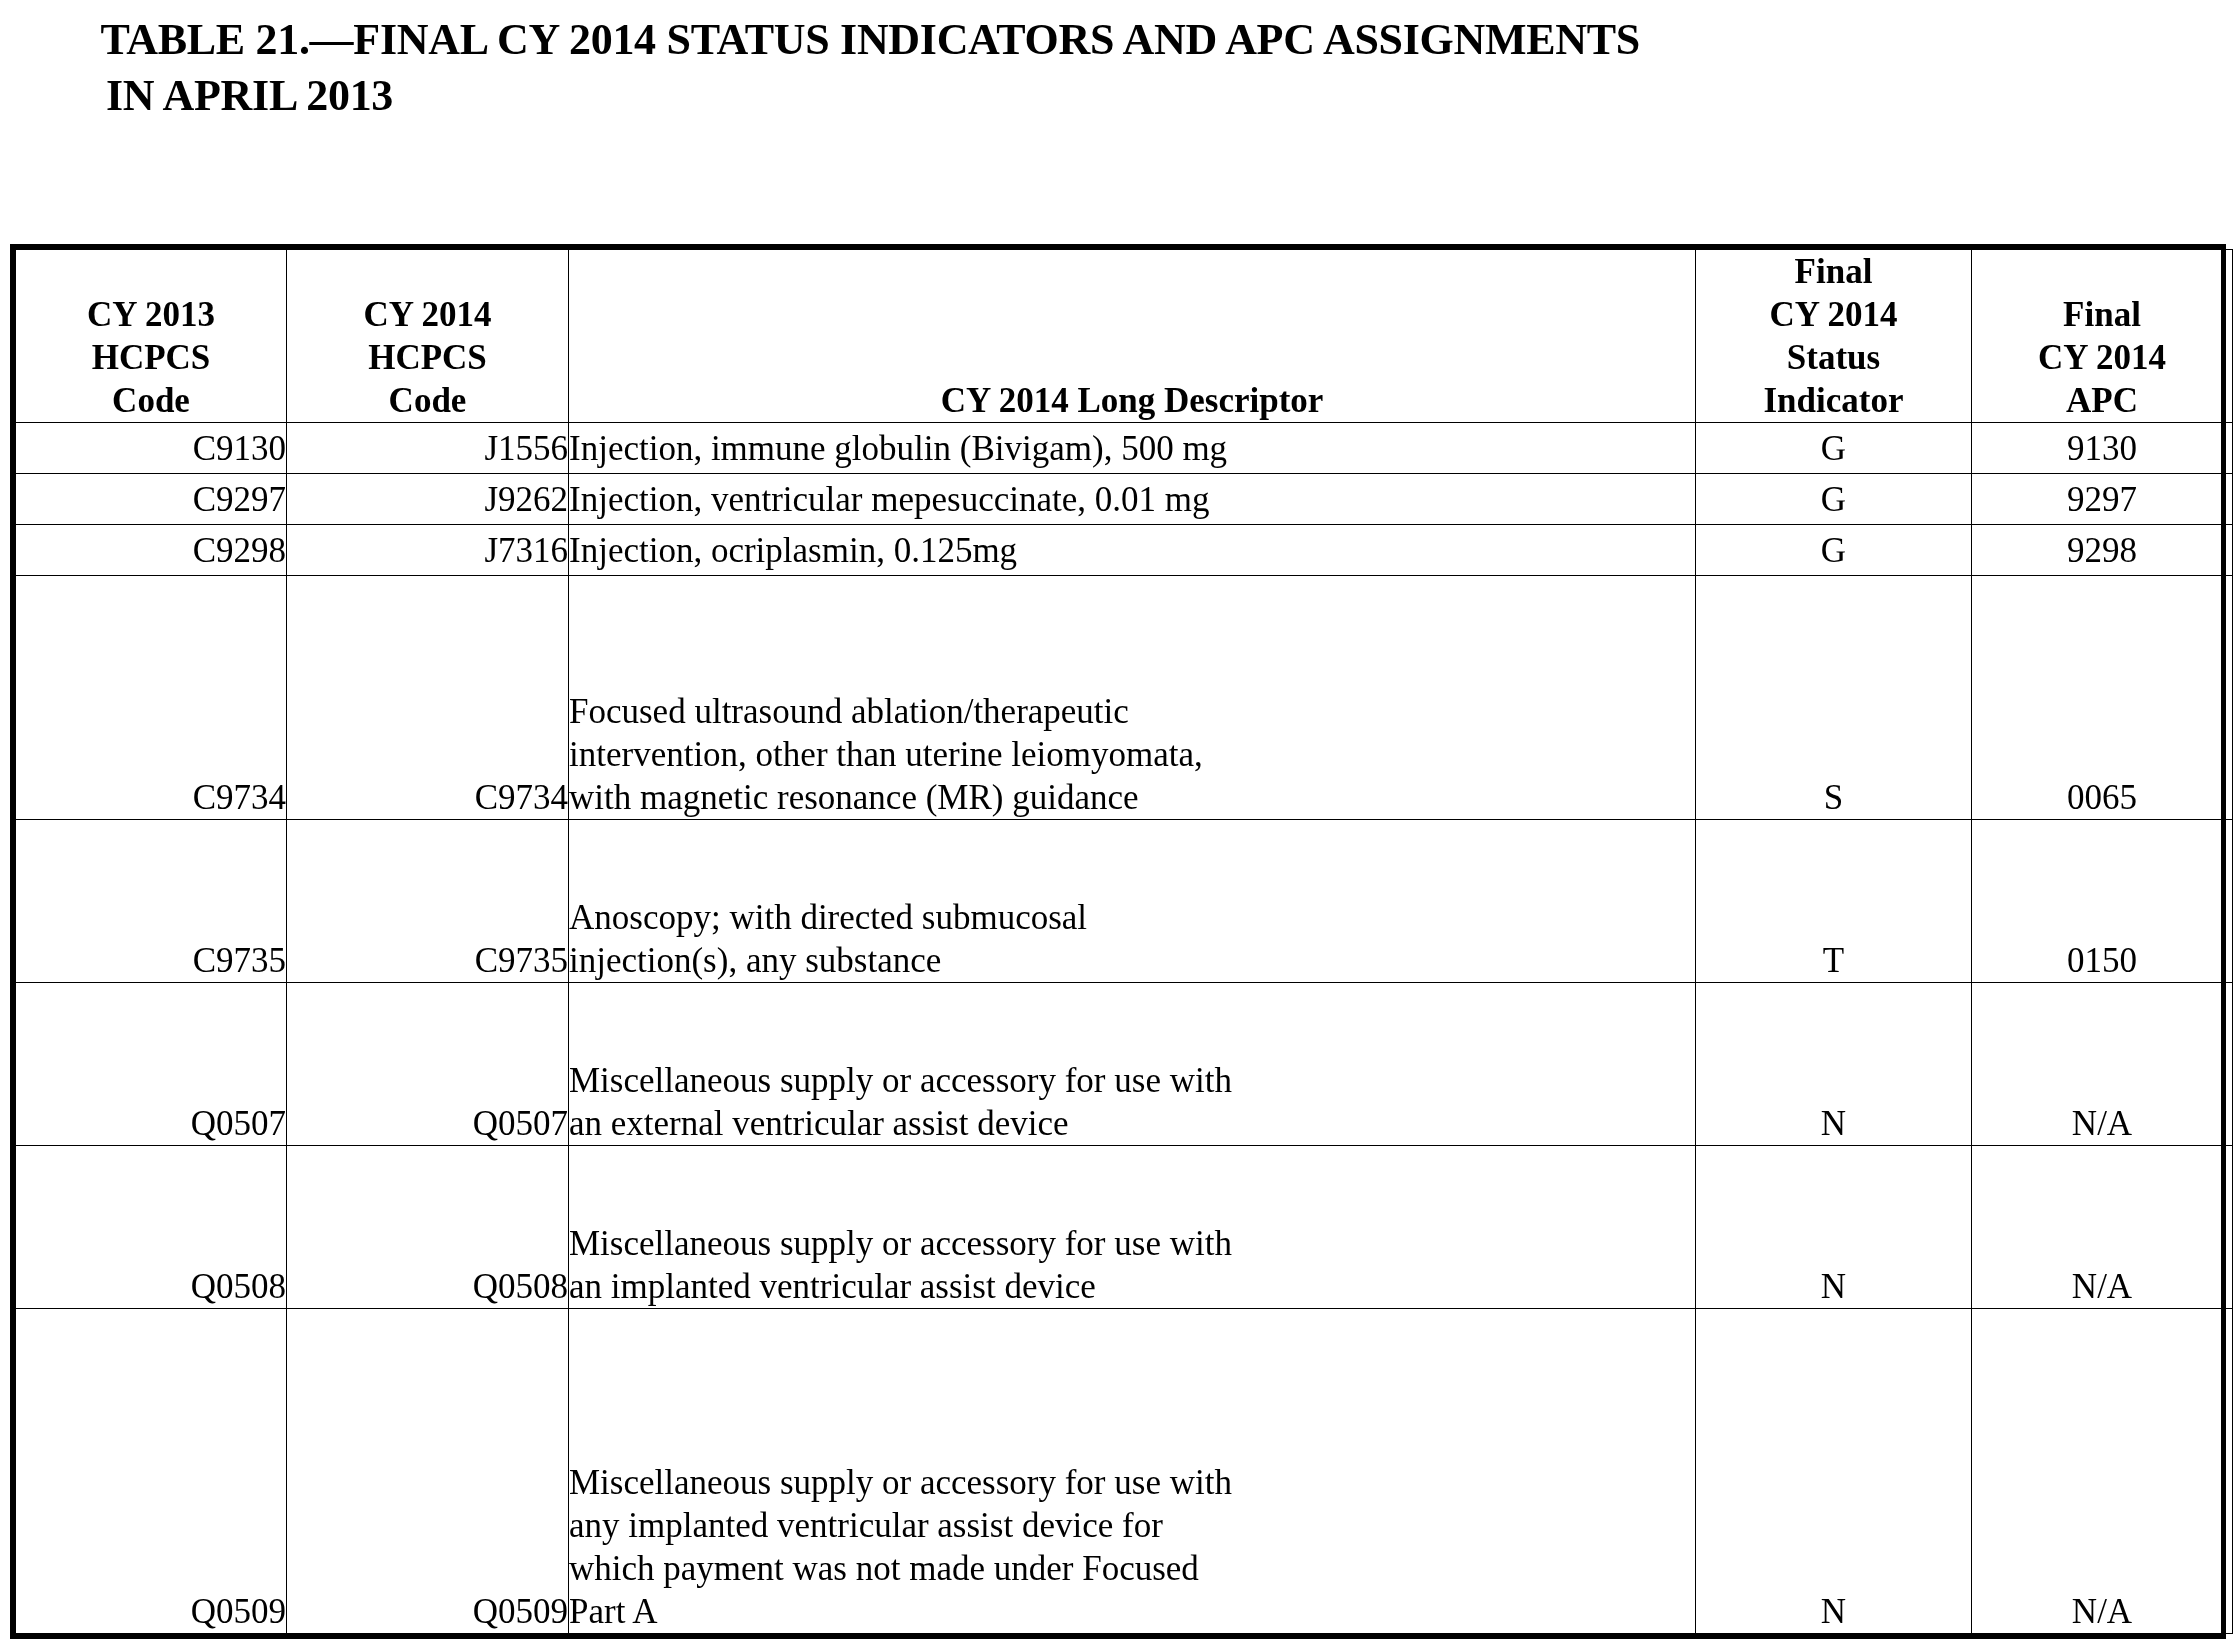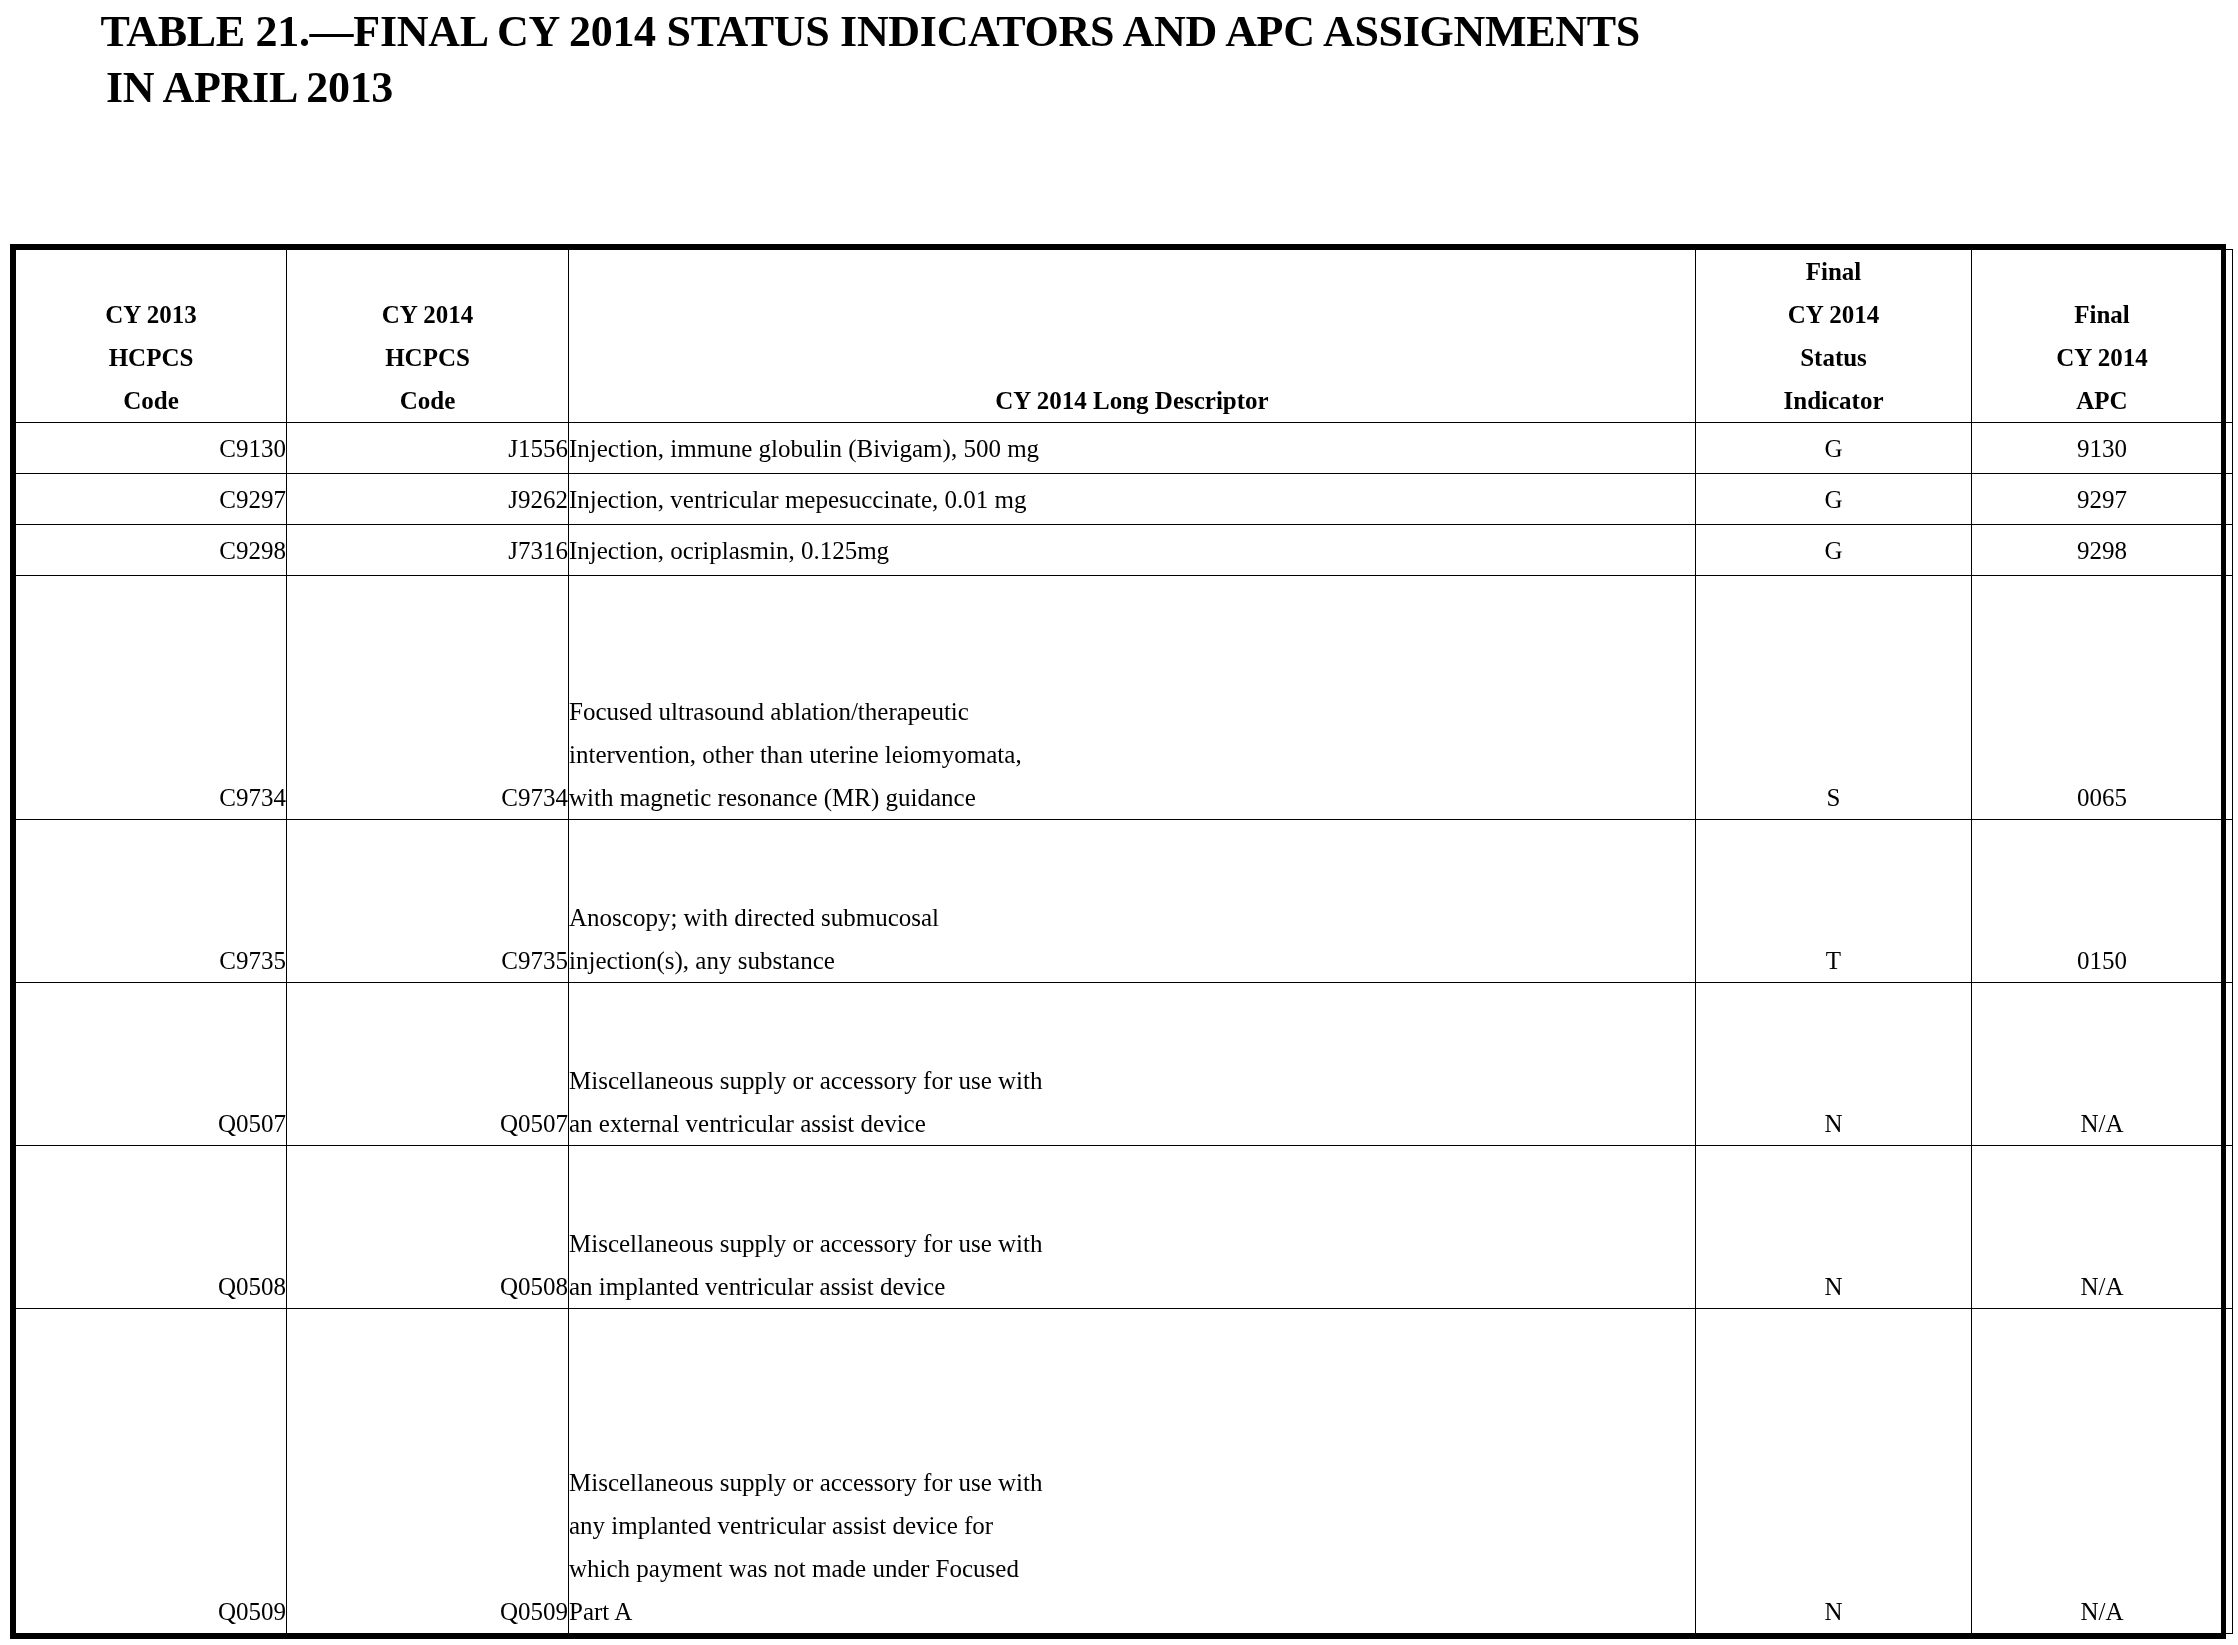--- a/index.html
+++ b/index.html
@@ -13,21 +13,21 @@
     font-family: "Liberation Serif", "DejaVu Serif", serif;
     color: #000000;
     position: relative;
     overflow: hidden;
   }
 
   
   #title-block {
     position: absolute;
     left: 106px;
-    top: 4px;
+    top: 12px;
     width: 2064px;
   }
   .title-line {
     font-weight: bold;
     font-size: 44px;
     line-height: 56px;
     letter-spacing: -0.3px;
     white-space: nowrap;
   }
   .title-line.first { text-indent: -5.6px; }
@@ -47,21 +47,21 @@
     border-collapse: collapse;
     width: 100%;
     height: 100%;
     table-layout: fixed;
   }
   table.doc-table td,
   table.doc-table th {
     border: 1.7px solid #000;
     padding: 0;
     vertical-align: bottom;
-    font-size: 25px;
+    font-size: 35px;
     line-height: 43px;
   }
   
   col.c-code2013 { width: 271px; }
   col.c-code2014 { width: 282px; }
   col.c-desc     { width: 1127px; }
   col.c-si       { width: 276px; }
   col.c-apc      { width: 261px; }
 
   

